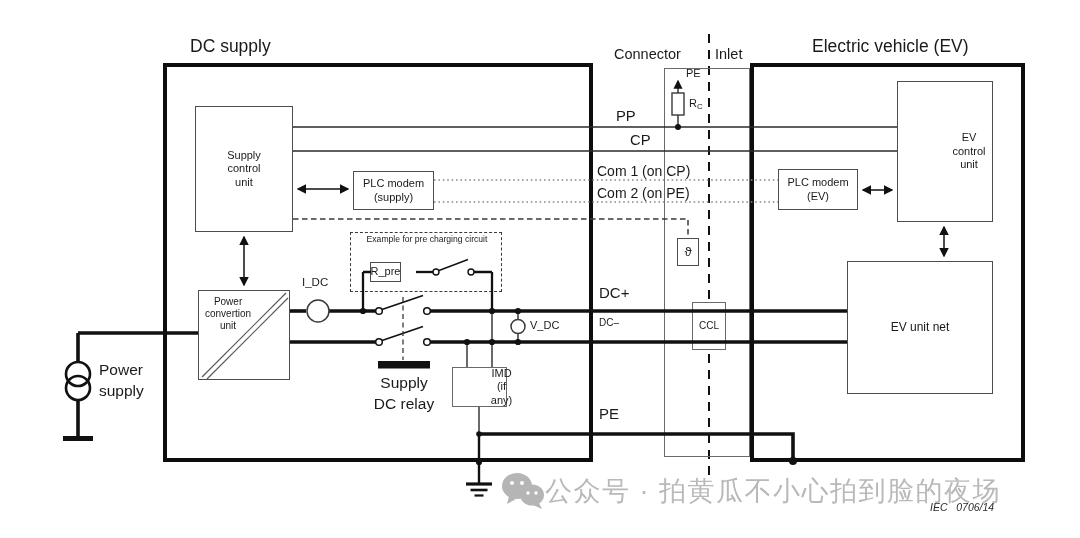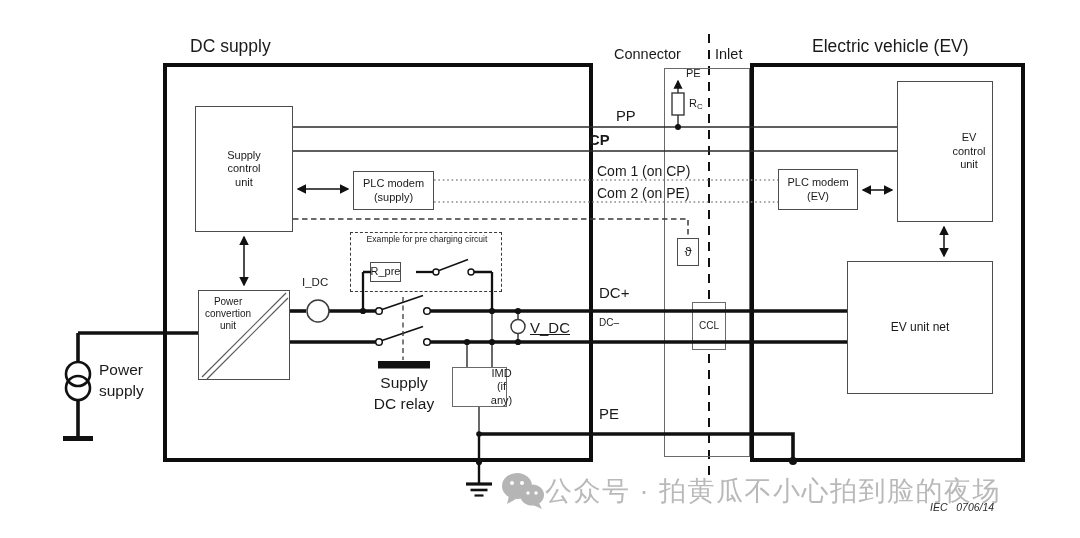--- a/index.html
+++ b/index.html
@@ -181,30 +181,30 @@
       <circle cx="793" cy="461" r="4"></circle>
     </g>
   </svg>
 
   <div class="lbl title" style="left:165px;top:36px;">DC supply</div>
   <div class="lbl" style="left:614px;top:46px;font-size:14.5px;">Connector</div>
   <div class="lbl" style="left:715px;top:46px;font-size:14.5px;">Inlet</div>
   <div class="lbl title" style="left:787px;top:36px;">Electric vehicle (EV)</div>
 
   <div class="lbl linelbl" style="left:597px;top:108px;">PP</div>
-  <div class="lbl linelbl" style="left:570px;top:132px;font-weight:bold;">CP</div>
+  <div class="lbl linelbl" style="left:611px;top:132px;">CP</div>
   <div class="lbl comlbl" style="left:597px;top:163px;">Com 1 (on CP)</div>
   <div class="lbl comlbl" style="left:597px;top:185px;">Com 2 (on PE)</div>
   <div class="lbl" style="left:599px;top:284px;font-size:15px;">DC+</div>
   <div class="lbl" style="left:599px;top:317px;font-size:10px;">DC–</div>
   <div class="lbl" style="left:599px;top:405px;font-size:15px;">PE</div>
 
   <div class="lbl small" style="left:686px;top:67px;">PE</div>
   <div class="lbl small" style="left:689px;top:97px;"><span>R</span><span class="sub">C</span></div>
   <div class="lbl small" style="left:302px;top:276px;font-size:11.5px;">I_DC</div>
-  <div class="lbl small" style="left:530px;top:319px;font-size:15px;text-decoration:underline;">V_DC</div>
+  <div class="lbl small" style="left:530px;top:319px;font-size:11px;">V_DC</div>
   <div class="lbl" style="left:362px;top:373px;width:84px;text-align:center;font-size:15.5px;line-height:1.35;">Supply
 DC relay</div>
   <div class="lbl" style="left:99px;top:360px;font-size:15.5px;line-height:1.35;">Power
 supply</div>
   <div class="lbl" id="iec" style="left:930px;top:501px;">IEC   0706/14</div>
 
 </div>
 
 </body></html>

